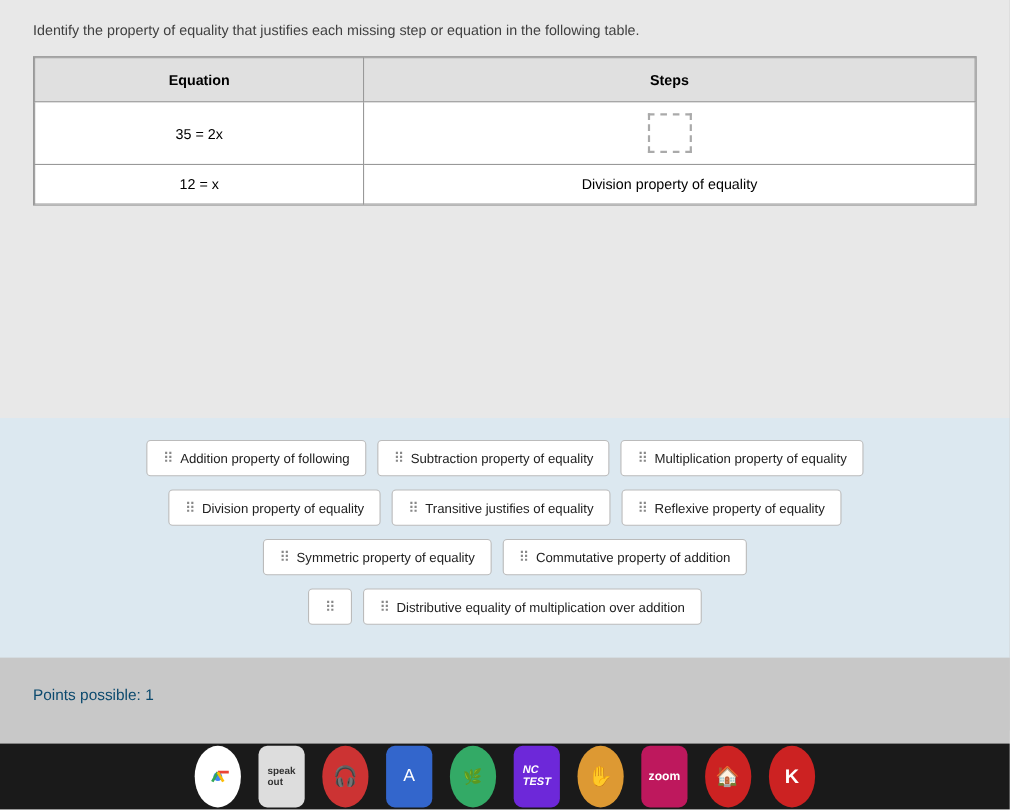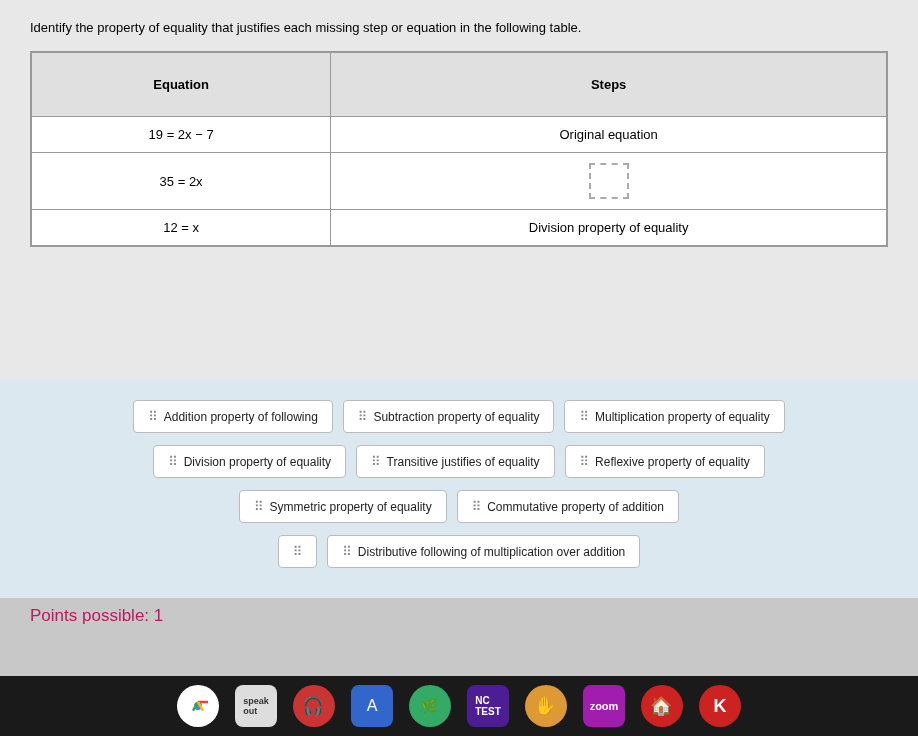--- a/index.html
+++ b/index.html
@@ -13,38 +13,38 @@
     }
 
     .main-content {
       background: #e8e8e8;
       padding: 20px 30px;
       min-height: 380px;
     }
 
     .instruction {
       font-size: 13px;
-      color: #000000;
+      color: #404040;
       margin-bottom: 16px;
     }
 
     .table-container {
       background: white;
       border: 1px solid #999;
     }
 
     table {
       width: 100%;
       border-collapse: collapse;
     }
 
     table th {
       background: #e0e0e0;
       border: 1px solid #999;
-      padding: 24px 16px;
+      padding: 12px 16px;
       font-size: 13px;
       font-weight: bold;
       text-align: center;
     }
 
     table td {
       border: 1px solid #999;
       padding: 10px 16px;
       font-size: 13px;
       text-align: center;
@@ -97,41 +97,41 @@
       white-space: nowrap;
     }
 
     .drag-chip .drag-icon {
       color: #888;
       font-size: 13px;
     }
 
     .points-bar {
       background: #c8c8c8;
-      padding: 8px 30px;
-      font-size: 17px;
-      color: #be185d;
+      padding: 25px 30px;
+      font-size: 14px;
+      color: #0c4a6e;
     }
 
     .taskbar {
       position: absolute;
       bottom: 0;
       left: 0;
       width: 918px;
       height: 60px;
       background: #1a1a1a;
       display: flex;
       align-items: center;
       justify-content: center;
       gap: 16px;
     }
 
     .taskbar-icon {
       width: 42px;
-      height: 42px;
+      height: 56px;
       border-radius: 50%;
       display: flex;
       align-items: center;
       justify-content: center;
       font-size: 20px;
       cursor: pointer;
     }
 
     .chrome-icon { background: white; }
     .speakout-icon { background: #e8e8e8; font-size: 10px; font-weight: bold; }
@@ -152,24 +152,20 @@
 
   <div class="table-container">
     <table>
       <thead>
         <tr>
           <th>Equation</th>
           <th>Steps</th>
         </tr>
       </thead>
       <tbody id="table-body">
-      <tr>
-            <td class="equation-col">19 = 2x − 7</td>
-            <td class="steps-col">Original equation</td>
-          </tr>
           <tr>
             <td class="equation-col">35 = 2x</td>
             <td class="steps-col"><div class="dashed-box"></div></td>
           </tr>
           <tr>
             <td class="equation-col">12 = x</td>
             <td class="steps-col">Division property of equality</td>
           </tr>
         </tbody>
     </table>
@@ -214,21 +210,21 @@
         <span class="drag-icon">⠿</span>
         <span>Commutative property of addition</span>
       </div>
     </div>
   <div class="drag-row" id="chip-row-4">
       <div class="drag-chip">
         <span class="drag-icon">⠿</span>
       </div>
       <div class="drag-chip">
         <span class="drag-icon">⠿</span>
-        <span>Distributive following of multiplication over addition</span>
+        <span>Distributive equality of multiplication over addition</span>
       </div>
     </div>
 </div>
 
 <div class="points-bar">
   <span>Points possible: 1</span>
 </div>
 
 <div class="taskbar">
   <div class="taskbar-icon chrome-icon">
@@ -237,18 +233,18 @@
       <path d="M12 8a4 4 0 100 8 4 4 0 000-8z" fill="#4285f4"></path>
       <path d="M12 8 h10" stroke="#ea4335" stroke-width="2.5" fill="none"></path>
       <path d="M12 8 L7 16.6" stroke="#34a853" stroke-width="2.5" fill="none"></path>
       <path d="M12 8 L17 16.6" stroke="#fbbc05" stroke-width="2.5" fill="none"></path>
     </svg>
   </div>
   <div class="taskbar-icon speakout-icon" style="background:#ddd; font-size:9px; color:#333; font-weight:bold; border-radius:8px;">speak<br>out</div>
   <div class="taskbar-icon red-icon" style="background:#cc3333; color:white; border-radius:50%; font-size:18px;">🎧</div>
   <div class="taskbar-icon blue-icon" style="background:#3366cc; color:white; border-radius:8px; font-size:16px;">A</div>
   <div class="taskbar-icon green-icon" style="background:#33aa66; color:white; border-radius:50%; font-size:14px;">🌿</div>
-  <div class="taskbar-icon nc-icon" style="background:#4c1d95; color:white; border-radius:8px; font-size:10px;">NC<br>TEST</div>
+  <div class="taskbar-icon nc-icon" style="background:#6d28d9; color:white; border-radius:8px; font-size:10px;font-style:italic;">NC<br>TEST</div>
   <div class="taskbar-icon hand-icon" style="background:#dd9933; color:white; border-radius:50%; font-size:18px;">✋</div>
-  <div class="taskbar-icon zoom-icon" style="background:#a21caf; color:white; border-radius:8px; font-size:11px; font-weight:bold;">zoom</div>
+  <div class="taskbar-icon zoom-icon" style="background:#be185d; color:white; border-radius:8px; font-size:11px; font-weight:bold;">zoom</div>
   <div class="taskbar-icon house-icon" style="background:#cc2222; color:white; border-radius:50%; font-size:18px;">🏠</div>
   <div class="taskbar-icon k-icon" style="background:#cc2222; color:white; border-radius:50%; font-size:18px; font-weight:bold;">K</div>
 </div>
 
 </body></html>

